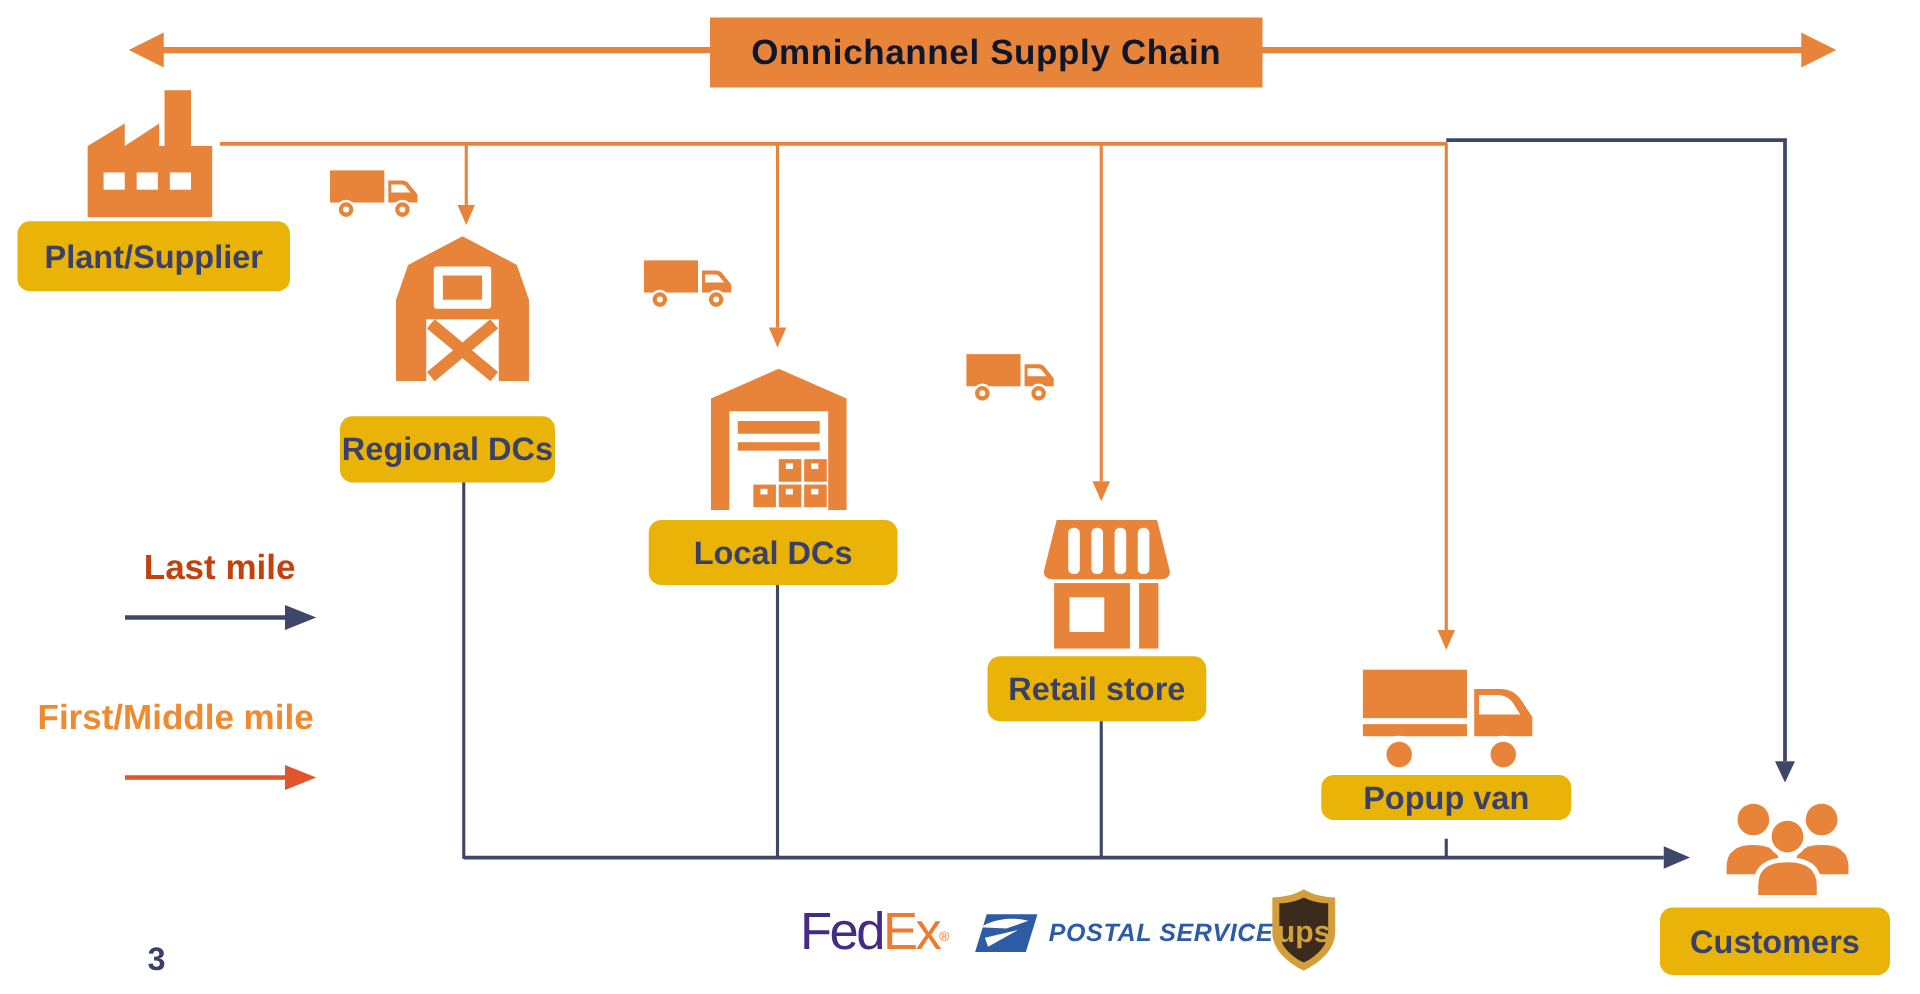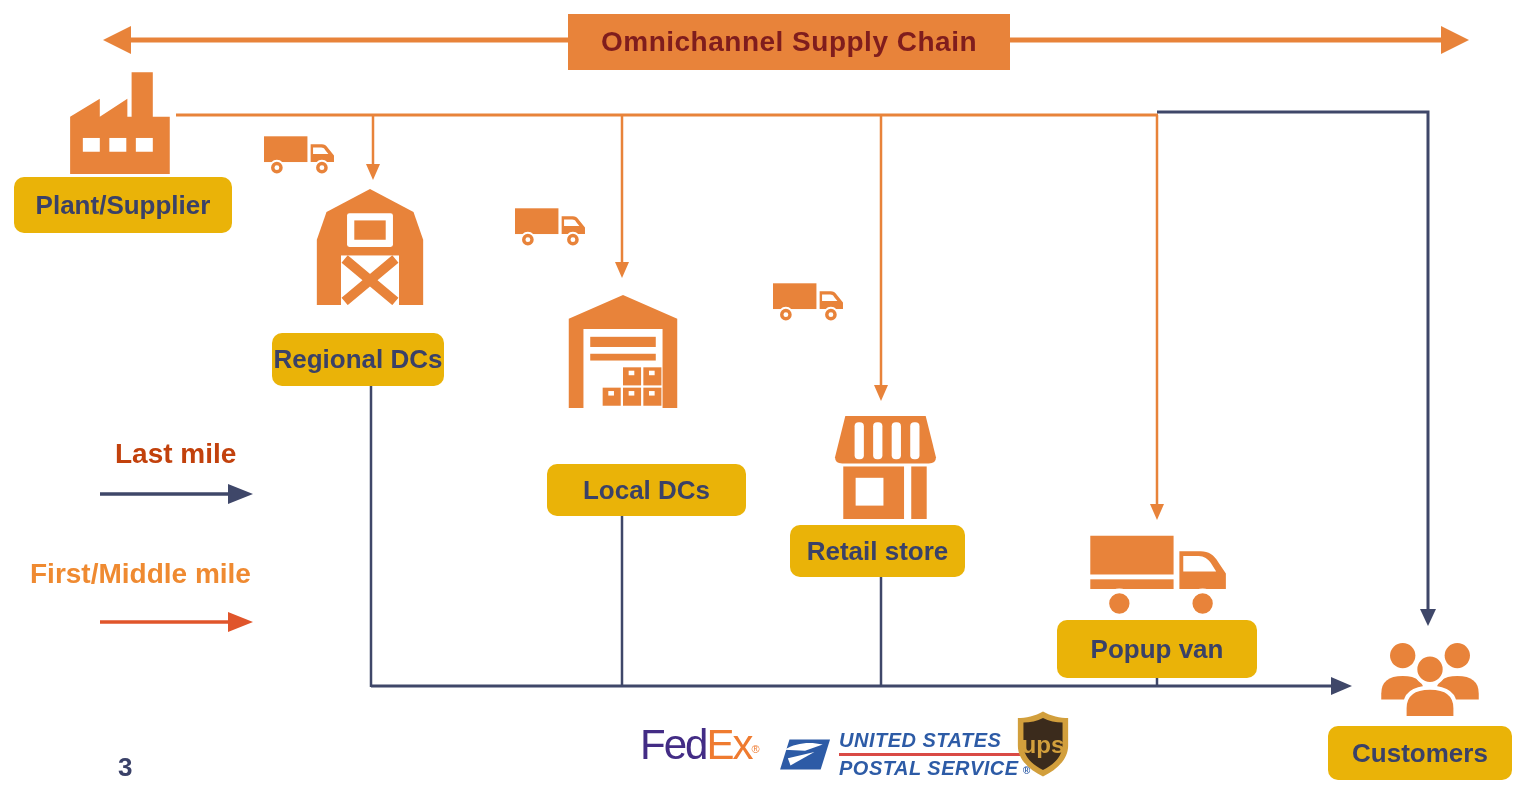--- a/index.html
+++ b/index.html
@@ -6,21 +6,21 @@
   body{
     width:1536px;height:795px;position:relative;overflow:hidden;
     background:#ffffff;font-family:"Liberation Sans",sans-serif;
   }
   .abs{position:absolute;}
   #connectors{position:absolute;left:0;top:0;z-index:1;}
   .banner{
     left:568px;top:14px;width:442px;height:56px;background:#E8833A;
     display:flex;align-items:center;justify-content:center;z-index:2;
   }
-  .banner-title{color:#7f1d1d;font-size:28px;font-weight:bold;letter-spacing:.5px;}
+  .banner-title{color:#0f172a;font-size:28px;font-weight:bold;letter-spacing:.5px;}
   .node-label{
     background:#eab308;border-radius:10px;color:#3A4168;font-weight:bold;
     font-size:26px;display:flex;align-items:center;justify-content:center;
     z-index:3;text-align:center;
   }
   .icon{z-index:2;}
   .legend-text{font-weight:bold;font-size:28px;z-index:2;white-space:nowrap;}
   .legend-last{color:#c2410c;left:115px;top:438px;}
   .legend-first{color:#EF8A31;left:30px;top:558px;}
   .fedex{left:640px;top:724px;z-index:2;font-weight:400;font-size:42px;letter-spacing:-2px;line-height:1;}
@@ -182,48 +182,47 @@
     <path d="M30,80 V70 Q30,49 56,49 Q82,49 82,70 V80 Z"></path>
   </g>
 </svg>
 
 <div class="abs node-label" style="left:14px;top:177px;width:218px;height:56px;">
   <span>Plant/Supplier</span>
 </div>
 <div class="abs node-label" style="left:272px;top:305px;width:172px;height:53px;margin-top:28px;">
   <span>Regional DCs</span>
 </div>
-<div class="abs node-label" style="left:547px;top:416px;width:199px;height:52px;margin-top:48px;">
+<div class="abs node-label" style="left:519px;top:416px;width:199px;height:52px;">
   <span>Local DCs</span>
 </div>
 <div class="abs node-label" style="left:790px;top:525px;width:175px;height:52px;">
   <span>Retail store</span>
 </div>
-<div class="abs node-label" style="left:1057px;top:620px;width:200px;height:58px;">
+<div class="abs node-label" style="left:1057px;top:620px;width:200px;height:36px;">
   <span>Popup van</span>
 </div>
 <div class="abs node-label" style="left:1328px;top:726px;width:184px;height:54px;">
   <span>Customers</span>
 </div>
 
 <div class="abs legend-text legend-last">Last mile</div>
 <div class="abs legend-text legend-first">First/Middle mile</div>
 
 <div class="abs fedex">
   <span class="fed">Fed</span><span class="ex">Ex</span><span class="fedex-reg">®</span>
 </div>
 
 <div class="abs usps">
   <svg width="52" height="33" viewBox="0 0 100 62">
     <path d="M22,2 H100 L82,60 H4 Z" fill="#2D5BA6"></path>
     <path d="M12,22 C35,8 62,6 86,12 L52,24 Z" fill="#fff"></path>
     <path d="M70,26 L24,52 L19,38 Z" fill="#fff"></path>
   </svg>
   <div class="usps-text">
-    <div class="usps-line1">UNITED STATES</div>
     <div class="usps-line2">
       <span>POSTAL SERVICE</span><span class="usps-reg">®</span>
     </div>
   </div>
 </div>
 
 <svg class="abs ups" width="54" height="72" viewBox="0 0 58 72">
   <path d="M29,1 C21,6 10,8 2,8 V38 C2,53 15,64 29,71 C43,64 56,53 56,38 V8 C48,8 37,6 29,1 Z" fill="#D29F3C"></path>
   <path d="M29,8 C23,11 15,13 8,13 V37 C8,49 17,58 29,64 C41,58 50,49 50,37 V13 C43,13 35,11 29,8 Z" fill="#3B2B1C"></path>
   <text x="29" y="46" text-anchor="middle" font-size="26" font-weight="bold" fill="#D29F3C" font-family="'Liberation Sans',sans-serif">ups</text>

